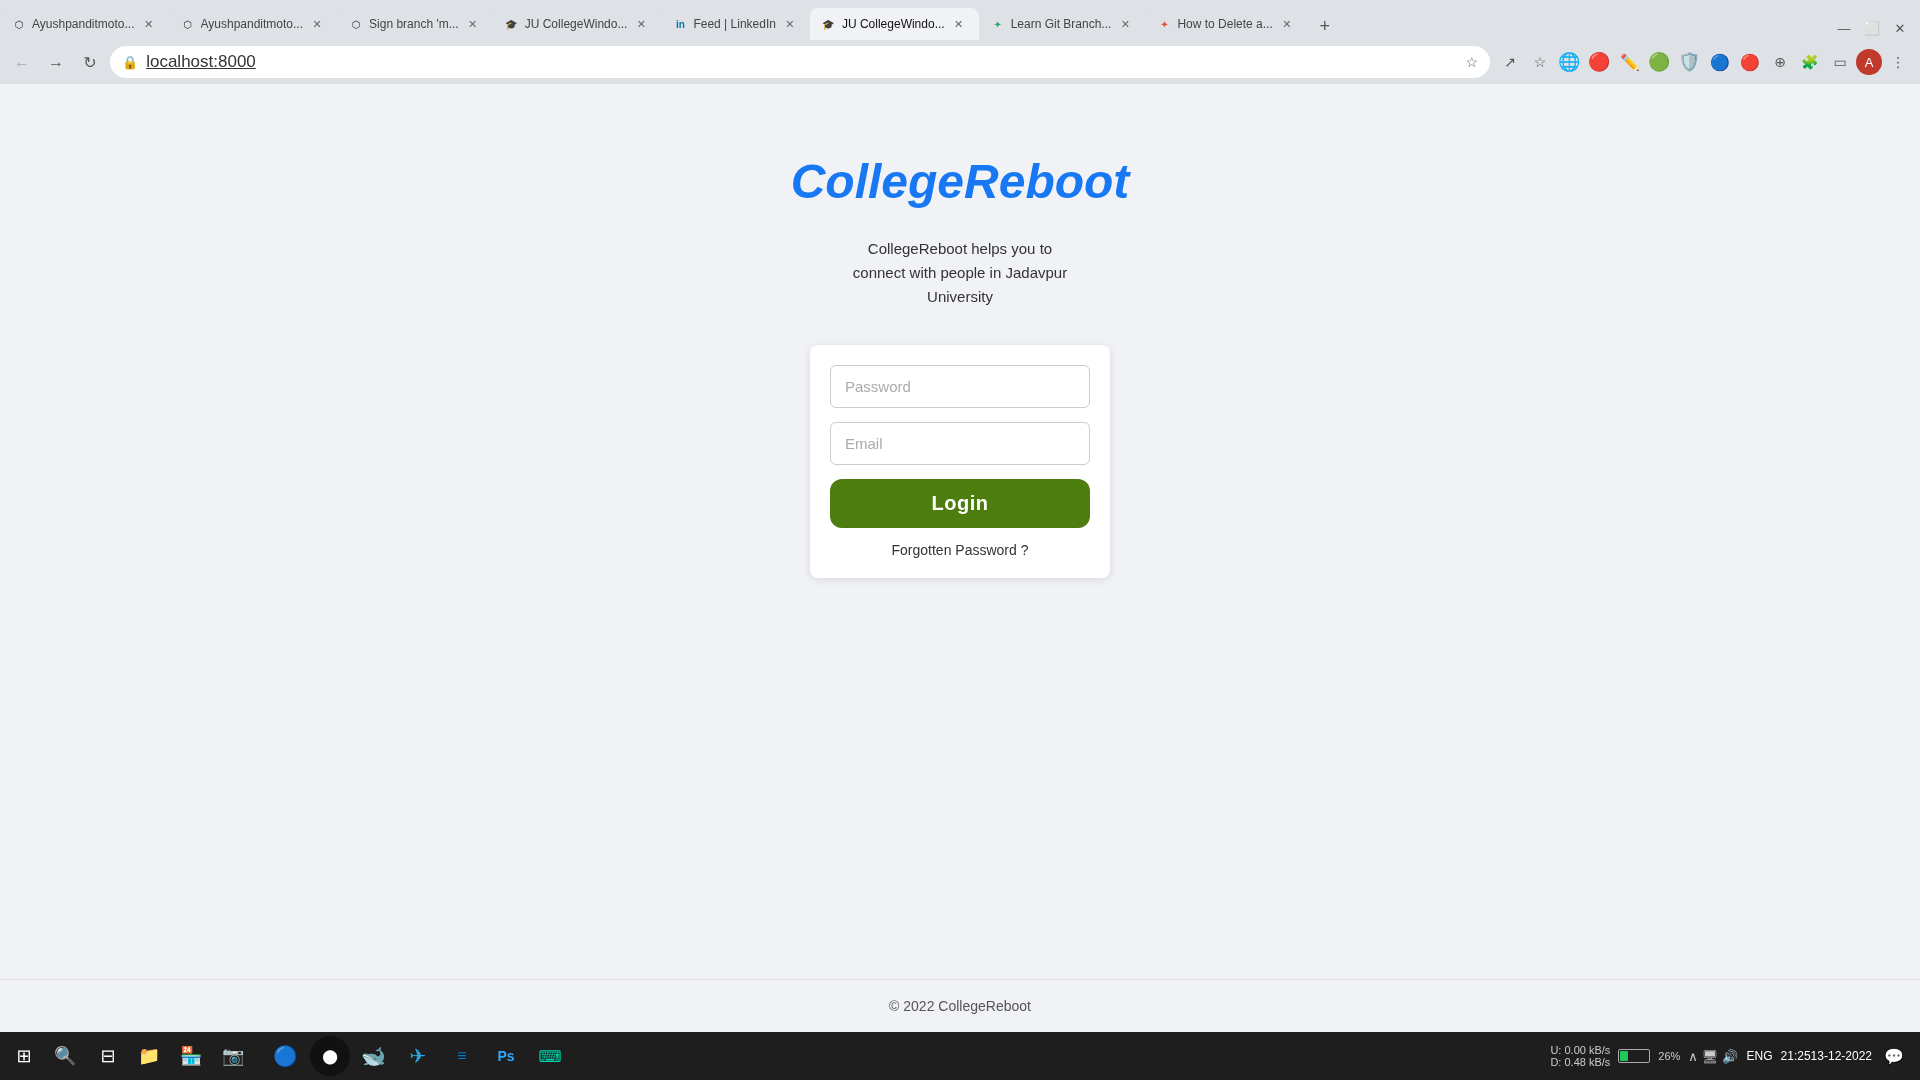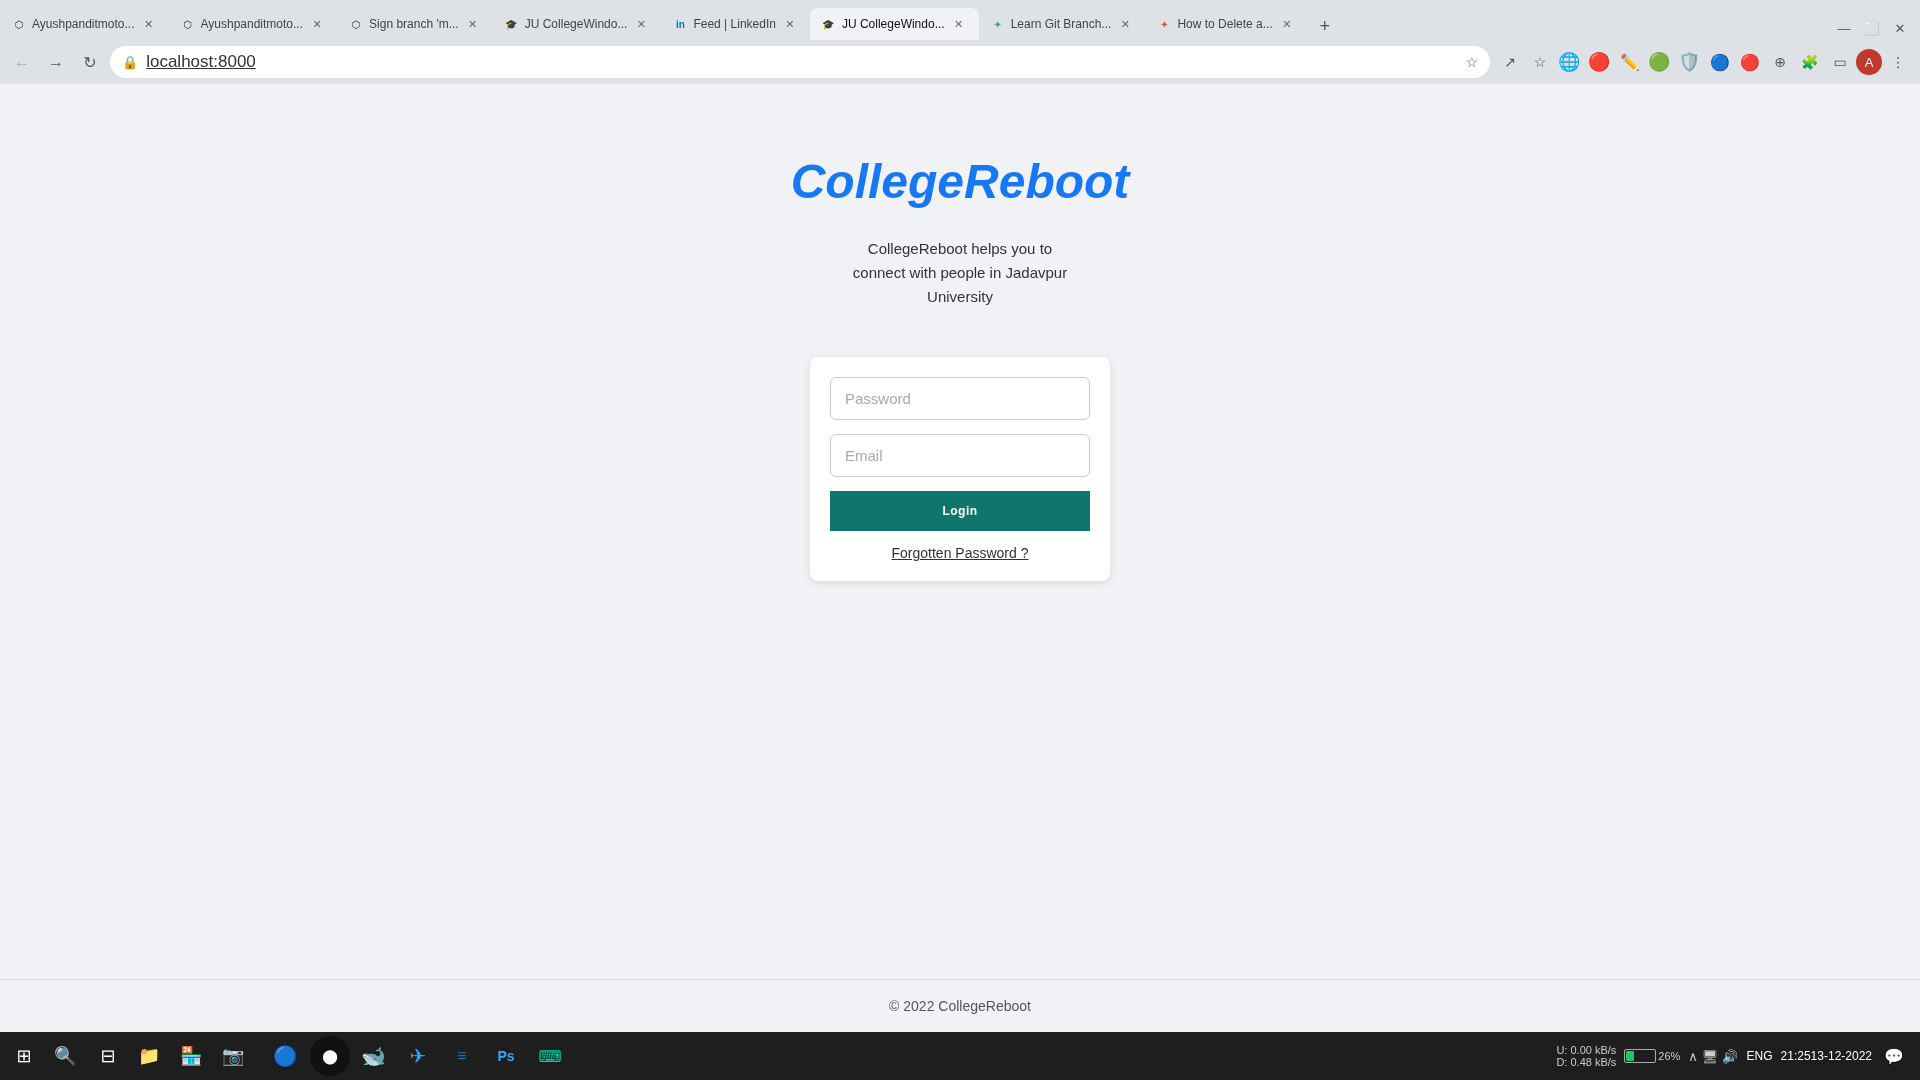--- a/index.html
+++ b/index.html
@@ -207,21 +207,21 @@
       color: #1877f2;
       margin-bottom: 28px;
       font-style: italic;
     }
 
     .app-subtitle {
       font-size: 15px;
       color: #333;
       text-align: center;
       line-height: 1.6;
-      margin-bottom: 48px;
+      margin-bottom: 36px;
     }
 
     .login-card {
       background: #fff;
       border-radius: 8px;
       padding: 20px;
       width: 300px;
       box-shadow: 0 2px 8px rgba(0,0,0,0.1);
       display: flex;
       flex-direction: column;
@@ -239,36 +239,35 @@
       background: #fff;
     }
 
     .input-field::placeholder {
       color: #aaa;
     }
 
     .login-btn {
       width: 100%;
       padding: 13px;
-      background: #0f766e;
+      background: #4d7c0f;
       color: #fff;
       border: none;
-      border-radius: 0;
-      font-size: 12px;
+      border-radius: 12px;
+      font-size: 20px;
       font-weight: bold;
       cursor: pointer;
       letter-spacing: 0.5px;
     }
 
     .forgot-password {
       text-align: center;
       font-size: 14px;
       color: #333;
       cursor: pointer;
-      text-decoration: underline;
     }
 
     .signup-btn {
       width: 100%;
       padding: 13px;
       background: #00c9a7;
       color: #fff;
       border: none;
       border-radius: 6px;
       font-size: 16px;
@@ -346,21 +345,21 @@
       display: flex;
       flex-direction: column;
       font-size: 11px;
       color: #ccc;
       text-align: right;
     }
 
     .battery-indicator {
       display: flex;
       align-items: center;
-      gap: 2px;
+      gap: 8px;
       font-size: 11px;
       color: #ccc;
     }
 
     .battery-box {
       width: 32px;
       height: 14px;
       border: 1px solid #aaa;
       border-radius: 2px;
       position: relative;

